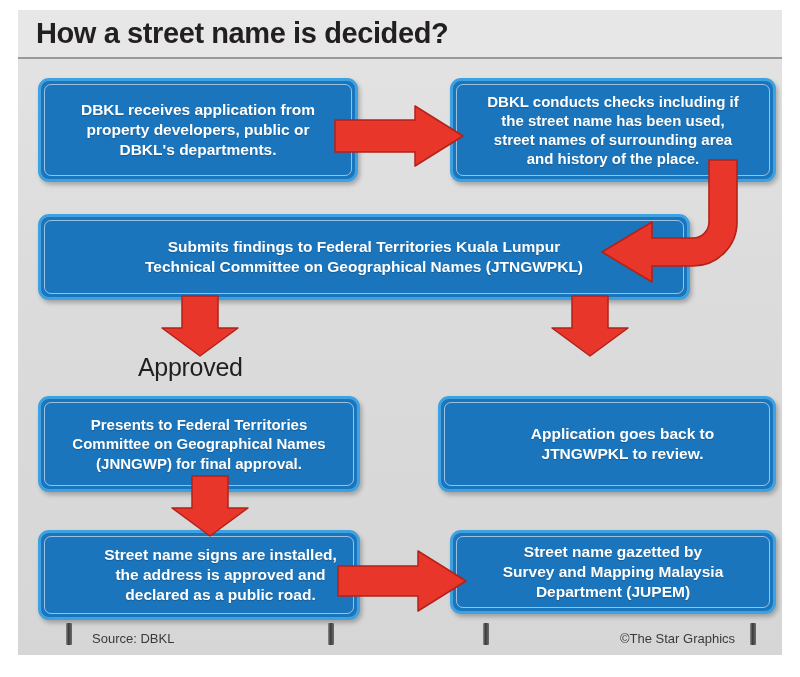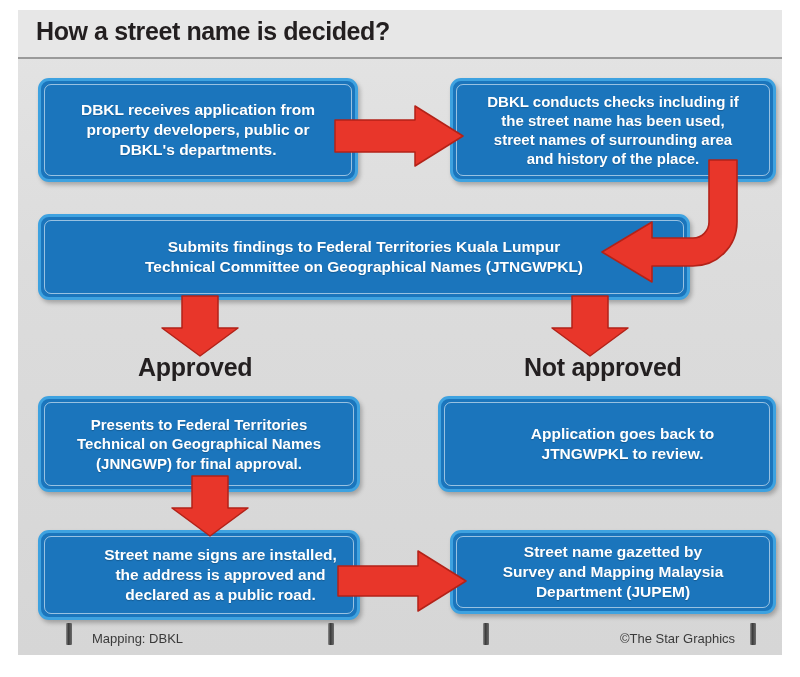--- a/index.html
+++ b/index.html
@@ -43,21 +43,21 @@
     left: 18px;
     top: 10px;
     width: 764px;
     height: 48px;
     background: #e7e7e7;
   }
   .title {
     position: absolute;
     left: 36px;
     top: 17px;
-    font-size: 25px;
+    font-size: 29px;
     font-weight: bold;
     color: #231f20;
     letter-spacing: -0.4px;
     white-space: nowrap;
   }
   .title-rule {
     position: absolute;
     left: 18px;
     top: 57px;
     width: 764px;
@@ -96,21 +96,21 @@
     white-space: pre-line;
     text-shadow: 0 1px 1px rgba(0,0,0,0.22);
     position: relative;
     z-index: 2;
   }
 
   
   .dlabel {
     position: absolute;
     font-size: 25px;
-    font-weight: bold;
+    font-weight: normal;
     color: #231f20;
     letter-spacing: -0.3px;
     white-space: nowrap;
     z-index: 4;
   }
 
   
   .arrow {
     position: absolute;
     z-index: 5;
@@ -206,25 +206,24 @@
 and history of the place.</div>
   </div>
 
   <div class="pbox" style="left:38px; top:214px; width:652px; height:86px;">
     <div class="pbox-text">Submits findings to Federal Territories Kuala Lumpur
 Technical Committee on Geographical Names (JTNGWPKL)</div>
   </div>
 
   <div class="dlabel" style="left:138px; top:353px;">Approved</div>
 
-  <div class="dlabel" style="left:524px; top:353px;">Not approved</div>
 
   <div class="pbox" style="left:38px; top:396px; width:322px; height:96px;">
     <div class="pbox-text" style="font-size:15px;">Presents to Federal Territories
-Technical on Geographical Names
+Committee on Geographical Names
 (JNNGWP) for final approval.</div>
   </div>
 
   <div class="pbox" style="left:438px; top:396px; width:338px; height:96px;padding-left:31px;">
     <div class="pbox-text">Application goes back to
 JTNGWPKL to review.</div>
   </div>
 
   <div class="pbox" style="left:38px; top:530px; width:322px; height:90px;padding-left:43px;">
     <div class="pbox-text">Street name signs are installed,
@@ -236,17 +235,17 @@
     <div class="pbox-text">Street name gazetted by
 Survey and Mapping Malaysia
 Department (JUPEM)</div>
   </div>
 
   <div class="tick" style="left:66px; top:623px;"></div>
   <div class="tick" style="left:328px; top:623px;"></div>
   <div class="tick" style="left:483px; top:623px;"></div>
   <div class="tick" style="left:750px; top:623px;"></div>
 
-  <div class="footer-text" style="left:92px; top:631px;">Mapping: DBKL</div>
+  <div class="footer-text" style="left:92px; top:631px;">Source: DBKL</div>
 
   <div class="footer-text" style="left:620px; top:631px;text-align:right;">©The Star Graphics</div>
 
 </div>
 
 </body></html>

